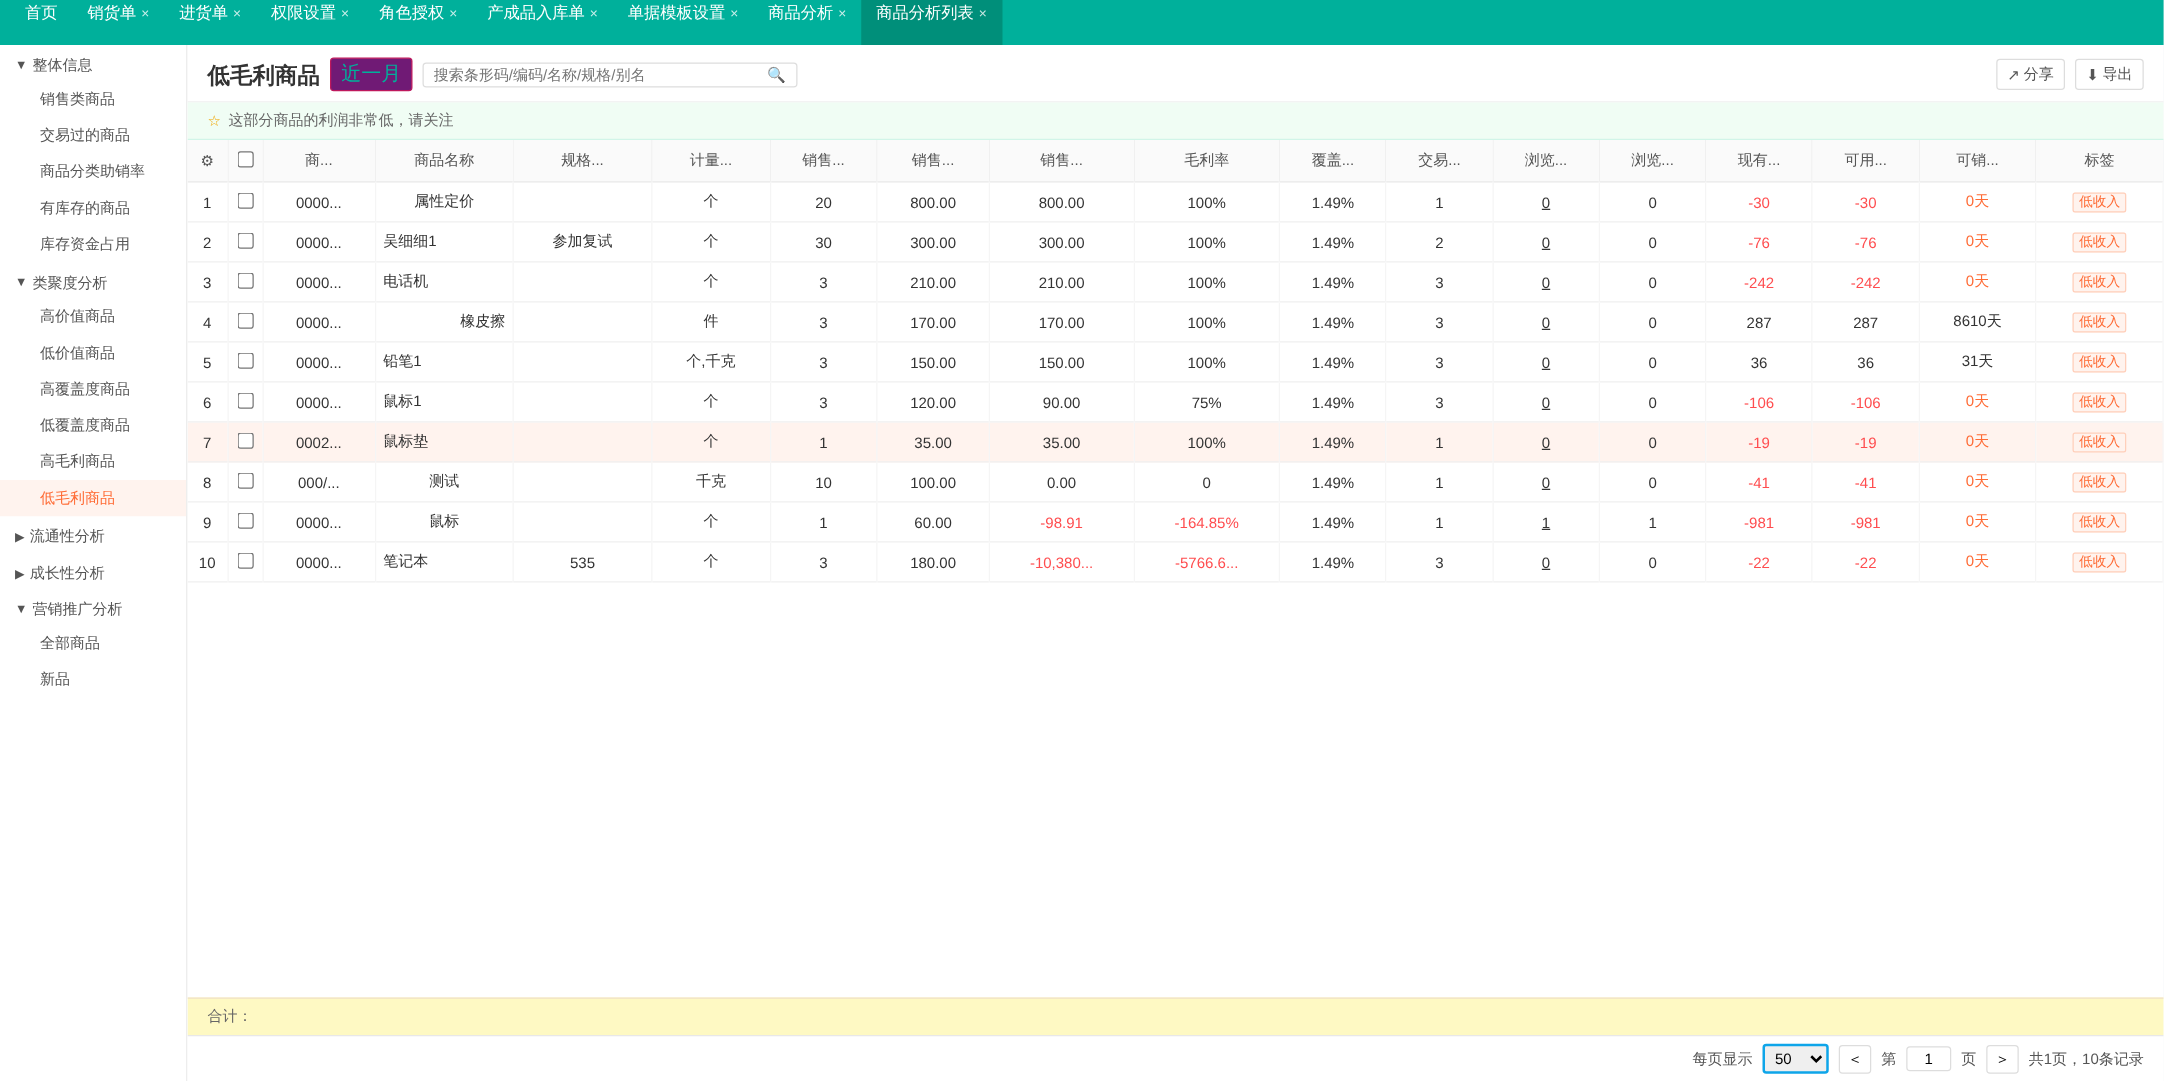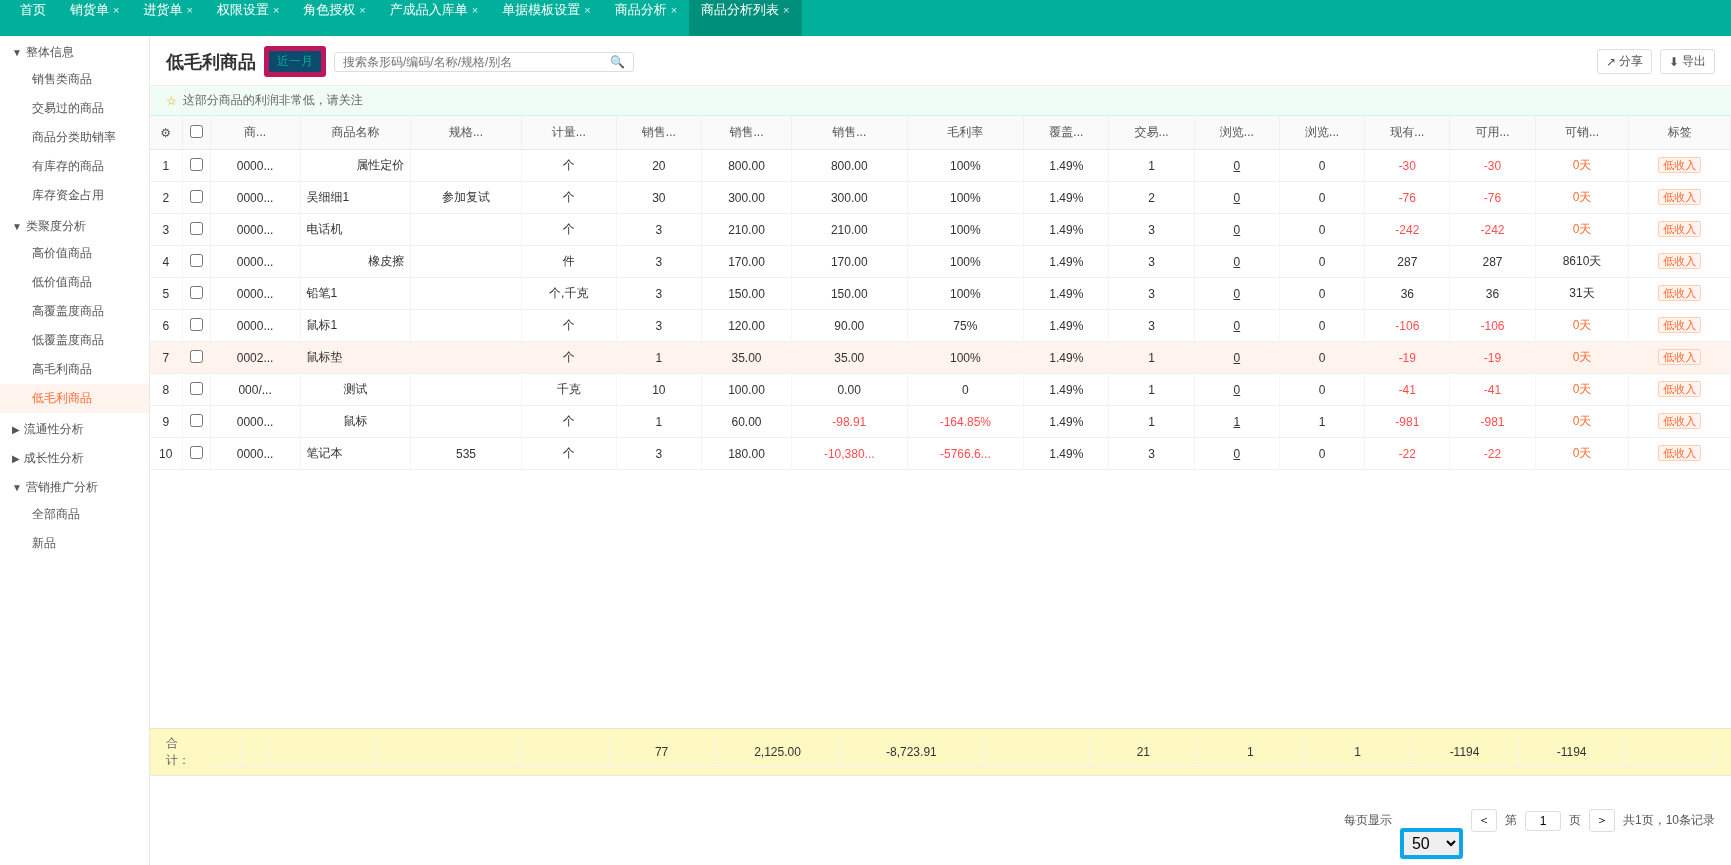--- a/index.html
+++ b/index.html
@@ -73,27 +73,27 @@
       align-items: center;
       gap: 8px;
       border-bottom: 1px solid #f0f0f0;
     }
     .page-title {
       font-size: 18px;
       font-weight: bold;
       color: #333;
     }
     .filter-btn {
-      background: #0c4a6e;
+      background: #701a75;
       color: #00b09b;
-      border: 5px solid #be185d;
+      border: 1px solid #be185d;
       border-radius: 3px;
       padding: 2px 8px;
       cursor: pointer;
-      font-size: 12px;
+      font-size: 16px;
     }
     .search-box {
       display: flex;
       align-items: center;
       border: 1px solid #ddd;
       border-radius: 3px;
       padding: 2px 8px;
       flex: 1;
       max-width: 300px;
       justify-content: flex-end;
@@ -202,25 +202,24 @@
       border-top: 1px solid #e8e8e8;
       padding: 6px 16px;
       display: flex;
       align-items: center;
       justify-content: flex-end;
       gap: 8px;
       font-size: 12px;
       color: #555;
     }
     .page-size-select {
-      border: 4px solid #0ea5e9;
+      border: 2px solid #0ea5e9;
       border-radius: 3px;
       padding: 2px 4px;
-      font-size: 16px;
-      margin-top: 46px;
+      font-size: 12px;
     }
     .page-nav-btn {
       border: 1px solid #ddd;
       border-radius: 3px;
       background: #fff;
       cursor: pointer;
       padding: 2px 6px;
       font-size: 12px;
     }
     .page-input {
@@ -356,21 +355,21 @@
             <th>可用...</th>
             <th>可销...</th>
             <th>标签</th>
           </tr>
         </thead>
         <tbody id="table-body">
         <tr>
     <td>1</td>
     <td><input type="checkbox" style=""></td>
     <td>0000...</td>
-    <td style="text-align:right;font-family:Liberation Serif, serif;">属性定价</td>
+    <td style="text-align:center;font-family:Liberation Serif, serif;">属性定价</td>
     <td></td>
     <td>个</td>
     <td>20</td>
     <td>800.00</td>
     <td class="">800.00</td>
     <td class="">100%</td>
     <td>1.49%</td>
     <td>1</td>
     <td><span class="underline-link">0</span></td>
     <td>0</td>
@@ -558,41 +557,20 @@
     <td class="red-text">-22</td>
     <td class="orange-text">0天</td>
     <td><span class="tag-low">低收入</span></td>
   </tr>
           </tbody>
       </table>
     </div>
 
     <div class="footer-totals">
       <span class="label">合计：</span>
-      <table style="width:100%;border-collapse:collapse;font-size:12px;">
-        <tbody>
-            <tr>
-          <td style="width:32px;"></td>
-          <td style="width:28px;"></td>
-          <td style="min-width:60px;"></td>
-          <td style="min-width:80px;"></td>
-          <td style="min-width:50px;"></td>
-          <td style="min-width:60px;text-align:center;">77</td>
-          <td style="min-width:70px;text-align:center;">2,125.00</td>
-          <td style="min-width:80px;text-align:center;">-8,723.91</td>
-          <td style="min-width:60px;"></td>
-          <td style="min-width:60px;text-align:center;">21</td>
-          <td style="min-width:60px;text-align:center;">1</td>
-          <td style="min-width:60px;text-align:center;">1</td>
-          <td style="min-width:60px;text-align:center;">-1194</td>
-          <td style="min-width:60px;text-align:center;">-1194</td>
-          <td style="min-width:50px;"></td>
-        </tr>
-      </tbody>
-        </table>
     </div>
 
     <div class="pagination-bar">
       <span>每页显示</span>
       <select class="page-size-select">
         <option value="50" selected="">50</option>
         <option value="20">20</option>
         <option value="100">100</option>
       </select>
       <button class="page-nav-btn">＜</button>

